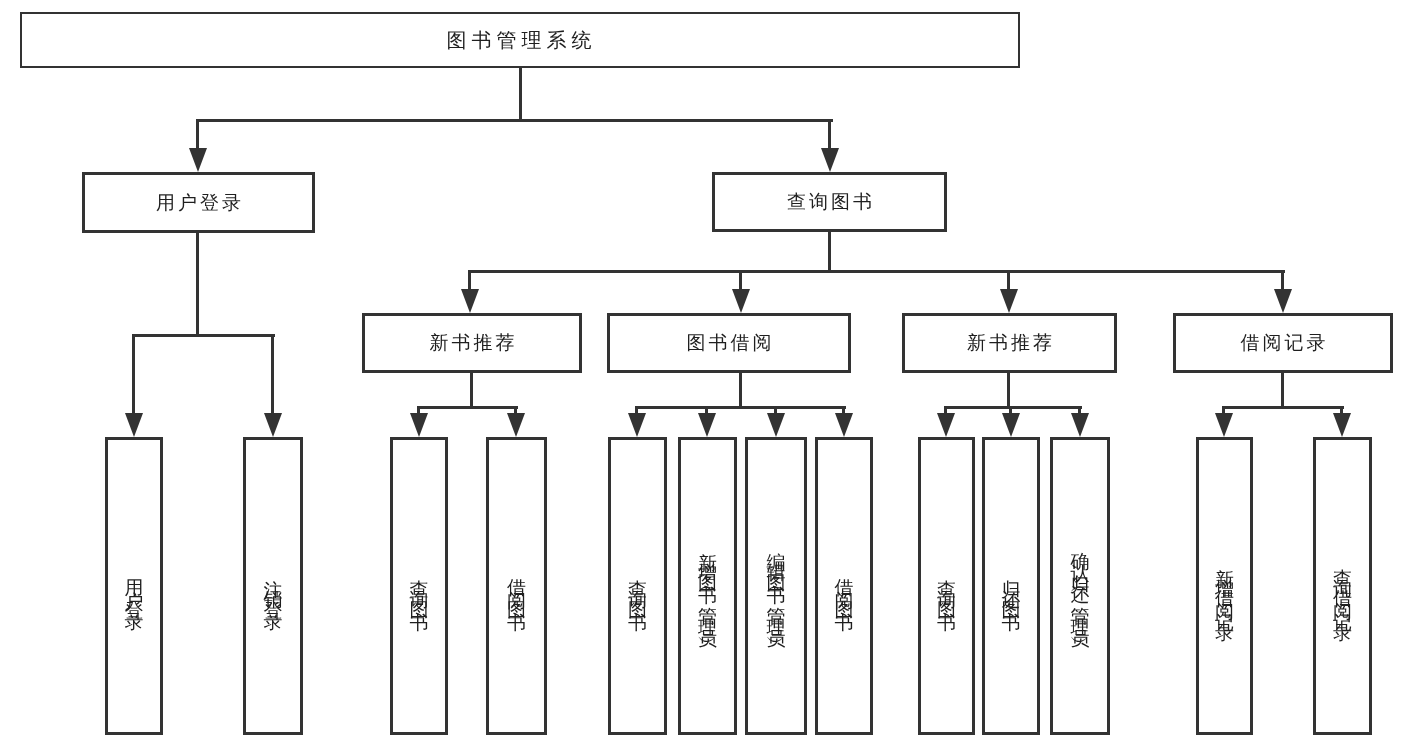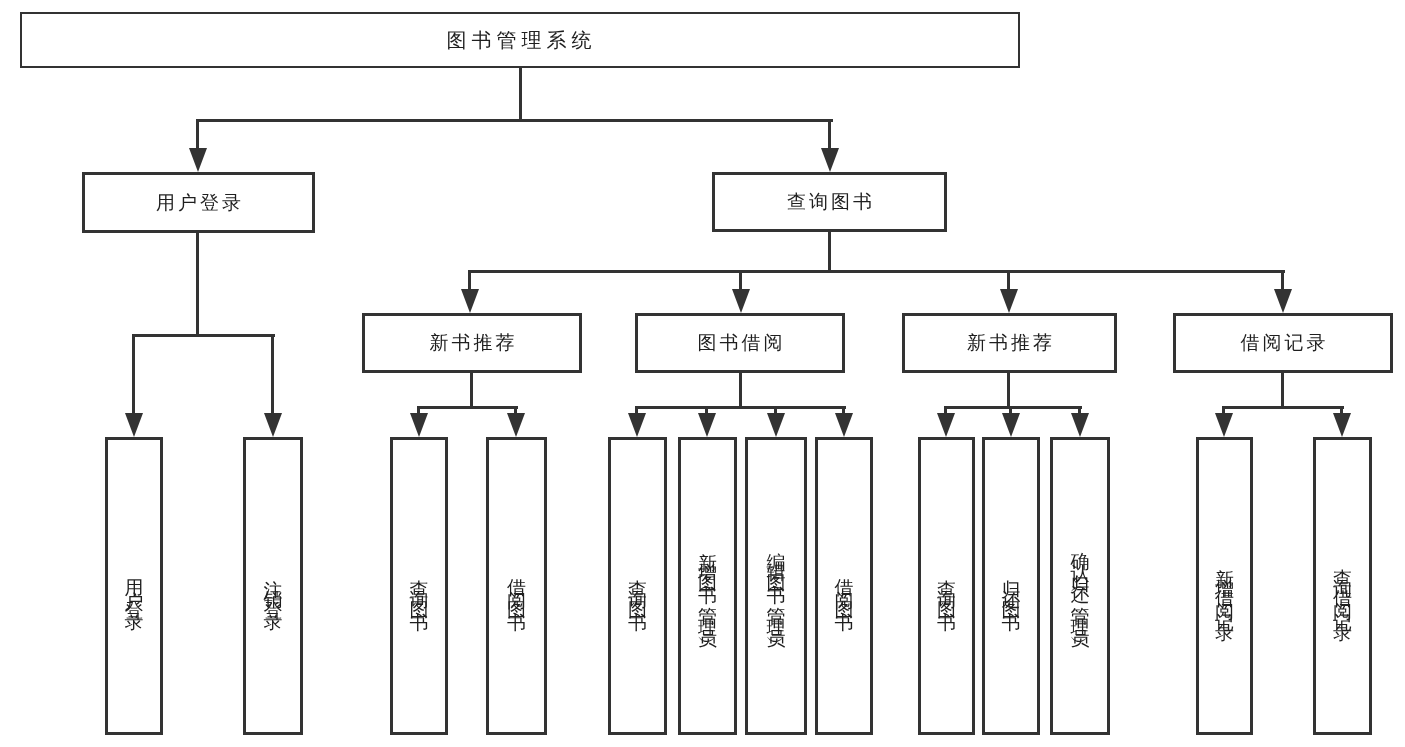--- a/index.html
+++ b/index.html
@@ -134,21 +134,21 @@
   <div class="box" style="left:82px;top:172px;width:233px;height:61px">
     <span class="htext">用户登录</span>
   </div>
   <div class="box" style="left:712px;top:172px;width:235px;height:60px">
     <span class="htext">查询图书</span>
   </div>
 
   <div class="box" style="left:362px;top:313px;width:220px;height:60px">
     <span class="htext">新书推荐</span>
   </div>
-  <div class="box" style="left:635px;top:313px;width:210px;height:60px">
+  <div class="box" style="left:607px;top:313px;width:244px;height:60px">
     <span class="htext">图书借阅</span>
   </div>
   <div class="box" style="left:902px;top:313px;width:215px;height:60px">
     <span class="htext">新书推荐</span>
   </div>
   <div class="box" style="left:1173px;top:313px;width:220px;height:60px">
     <span class="htext">借阅记录</span>
   </div>
 
   <div class="box" style="left:105px;top:437px;width:58px;height:298px">

